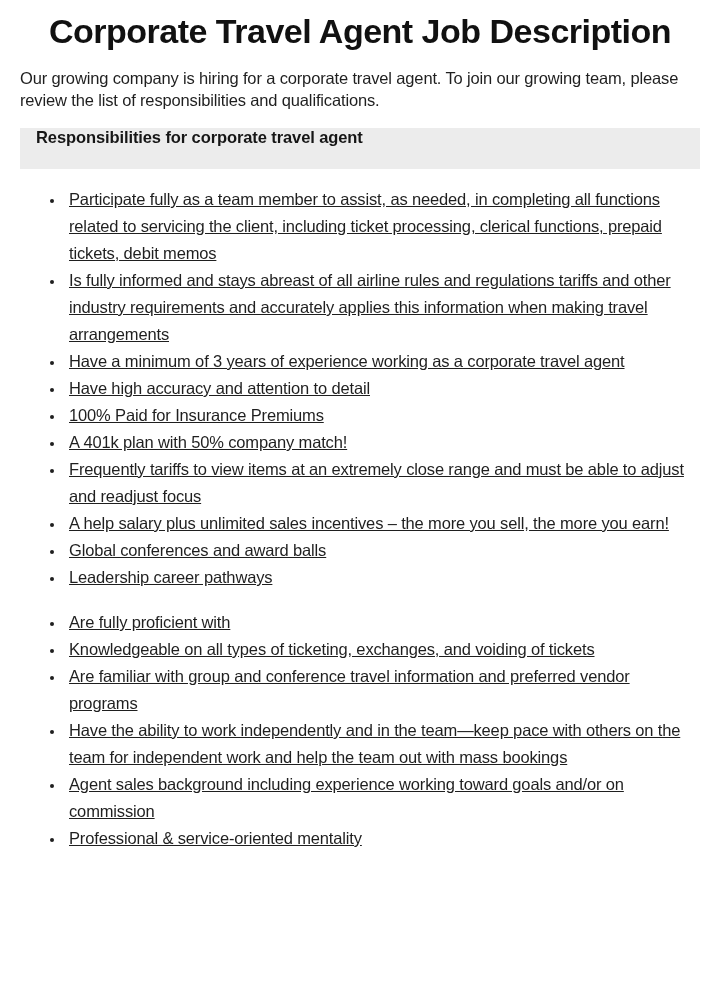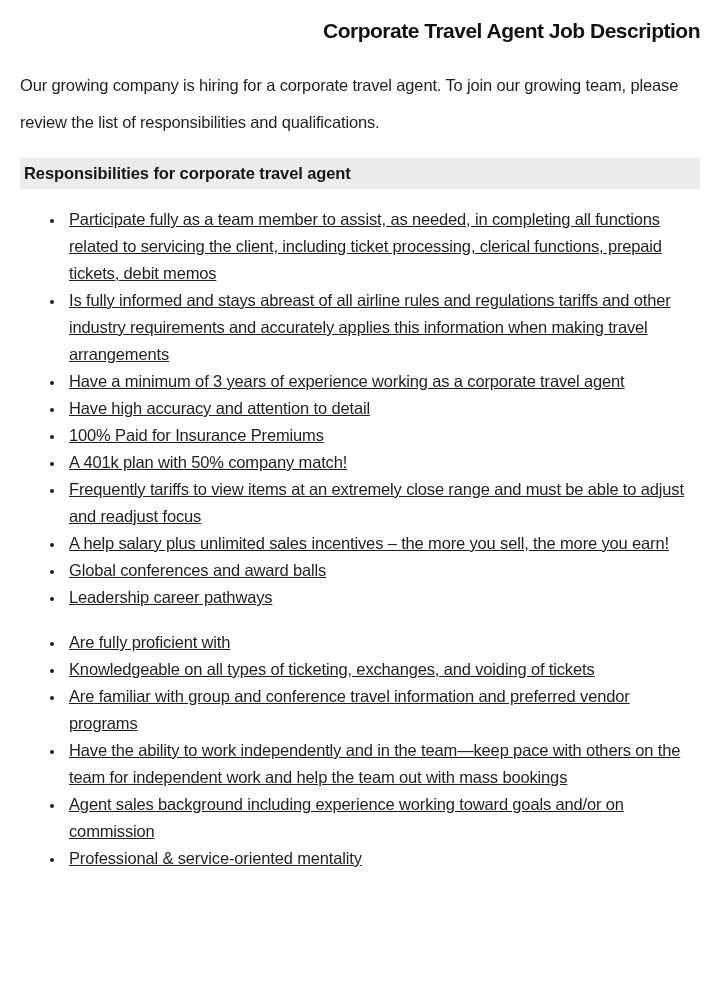--- a/index.html
+++ b/index.html
@@ -9,41 +9,40 @@
     color: var(--text-color, #1f1f1f);
   }
   .page {
     width: 720px;
     height: 1002px;
     padding: 6px 20px 30px 20px;
     background: var(--page-bg, #ffffff);
     overflow: hidden;
   }
   .page-title {
-    font-size: 21px;
+    font-size: 34px;
     font-weight: bold;
-    text-align: right;
+    text-align: center;
     margin: 8px 0 0 0;
     letter-spacing: -0.5px;
     line-height: 34px;
     color: #111111;
   }
   .intro {
     font-size: 16.5px;
-    line-height: 37px;
+    line-height: 22px;
     letter-spacing: -0.15px;
     margin: 19px 0 0 0;
   }
   .section-bar {
     margin: 17px 0 0 0;
-    height: 31px;
+    height: 41px;
     background: var(--header-bg, #ececec);
     display: flex;
-    align-items: center;
-    padding: 0 4px;
+    padding: 0 16px;
   }
   .section-bar .heading-text {
     font-size: 16.5px;
     font-weight: bold;
     letter-spacing: -0.1px;
     color: #161616;
   }
   ul.bullet-list {
     margin: 17px 0 18px 0;
     padding: 0 6px 0 45px;

